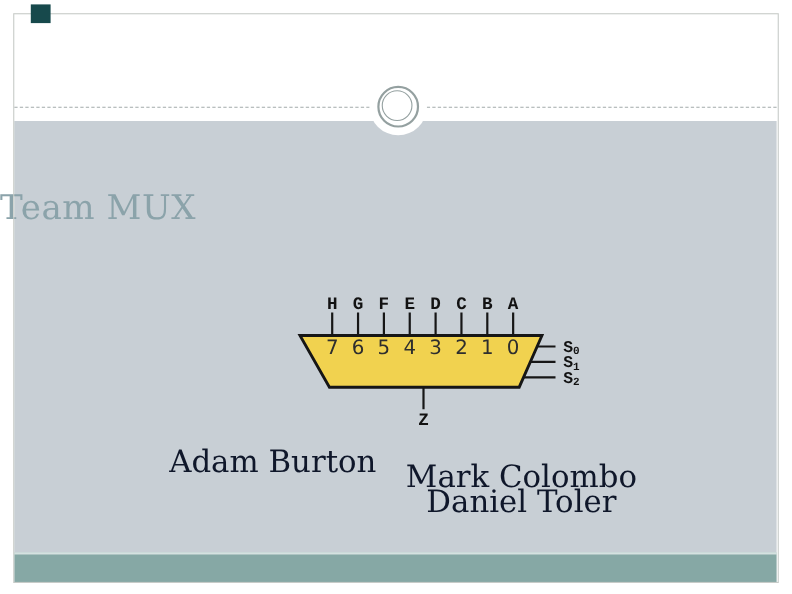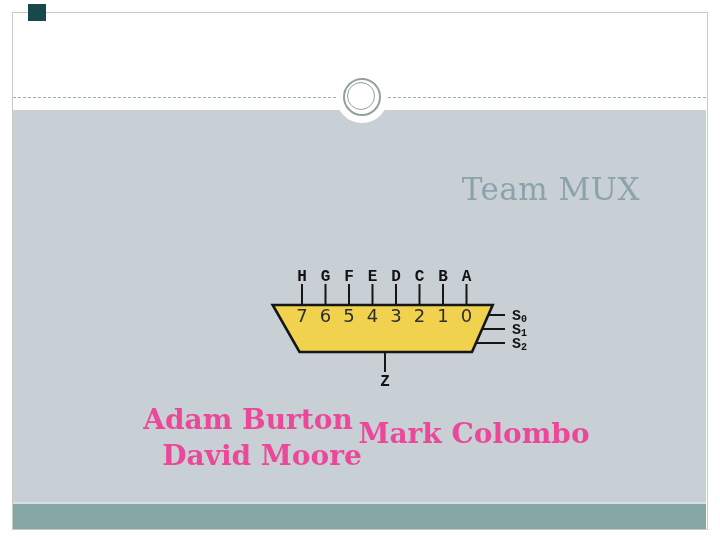--- a/index.html
+++ b/index.html
@@ -17,35 +17,35 @@
   
   .divider{position:absolute;left:13px;top:97px;width:693px;height:0;
            border-top:1px dashed #a3abab;z-index:2;}
   .badge{position:absolute;left:336px;top:71px;width:52px;height:52px;border-radius:50%;
          background:#ffffff;z-index:3;}
   .ring{position:absolute;border-radius:50%;border:2px solid #94a0a0;}
   .ring-outer{left:7px;top:7px;width:34px;height:34px;}
   .ring-inner{left:11px;top:11px;width:26px;height:26px;border-width:1.5px;}
 
   
-  .slide-title{position:absolute;left:0;top:171px;width:640px;text-align:right;
+  .slide-title{position:absolute;left:0;top:171px;width:640px;text-align:left;
                font-size:31px;color:#8ba3aa;letter-spacing:0.5px;z-index:4;}
 
   
   .mux-svg{position:absolute;left:262px;top:260px;z-index:4;}
   .mux-letter{font-family:"Liberation Mono", monospace;font-weight:bold;font-size:16px;fill:#121212;}
   .mux-num{font-family:"DejaVu Sans", sans-serif;font-size:18px;fill:#2e2e2e;}
   .mux-sel{font-family:"Liberation Mono", monospace;font-weight:bold;font-size:15px;fill:#121212;}
   .mux-sub{font-size:10px;}
   .mux-line{stroke:#161616;stroke-width:2;}
   .mux-body{fill:#f1d24f;stroke:#161616;stroke-width:2.6;stroke-linejoin:miter;}
 
   
-  .name{position:absolute;transform:translateX(-50%);font-size:28px;color:#ec4899;
-        white-space:nowrap;z-index:4;font-weight:bold;}
+  .name{position:absolute;transform:translateX(-50%);font-size:28px;color:#0f172a;
+        white-space:nowrap;z-index:4;}
   .name-1{left:248px;top:403px;}
   .name-2{left:474px;top:417px;}
   .name-3{left:262px;top:439px;}
   .name-4{left:474px;top:439px;}
 </style>
 </head>
 <body>
 
 <div class="slide">
 
@@ -102,15 +102,15 @@
 
     <text class="mux-sel" x="250" y="60"><tspan>S</tspan><tspan class="mux-sub" dy="2">0</tspan></text>
     <text class="mux-sel" x="250" y="74"><tspan>S</tspan><tspan class="mux-sub" dy="2">1</tspan></text>
     <text class="mux-sel" x="250" y="88"><tspan>S</tspan><tspan class="mux-sub" dy="2">2</tspan></text>
 
     <text class="mux-letter" x="123" y="126" text-anchor="middle">Z</text>
   </svg>
 
   <div class="name name-1">Adam Burton</div>
   <div class="name name-2">Mark Colombo</div>
-  <div class="name name-3">David Moore</div>
+  <div class="name name-4">Daniel Toler</div>
 
 </div>
 
 </body></html>

